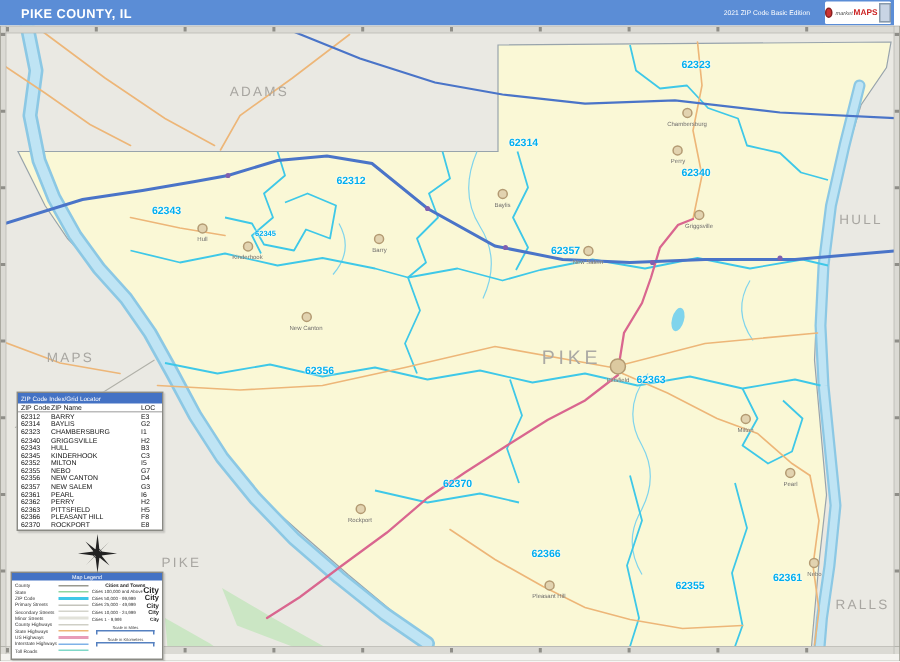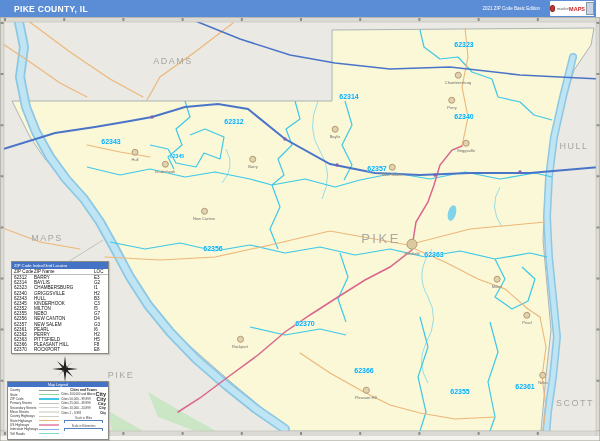--- a/index.html
+++ b/index.html
@@ -166,21 +166,21 @@
         <rect x="0.25" y="0.25" width="599.5" height="423.5" fill="none" stroke="#9A998F" stroke-width="0.5"></rect>
       </g>
     </svg>
   </div>
 
   <div class="overlay" id="county-labels">
       <div class="county-label" style="left: 173px; top: 61px;">ADAMS</div>
       <div class="county-label" style="left: 574px; top: 146px;">HULL</div>
       <div class="county-label" style="left: 47px; top: 238px;">MAPS</div>
       <div class="county-label" style="left: 121px; top: 375px;">PIKE</div>
-      <div class="county-label" style="left: 575px; top: 403px;">SCOTT</div>
+      <div class="county-label" style="left: 575px; top: 403px;">RALLS</div>
       <div class="county-label big" style="left: 381px; top: 238px;">PIKE</div>
     </div>
   <div class="overlay" id="town-labels">
       <div class="town" style="left: 135px; top: 155px;">
         <span class="town-dot"></span>
         <span class="town-label">Hull</span>
       </div>
       <div class="town" style="left: 165px; top: 167px;">
         <span class="town-dot"></span>
         <span class="town-label">Kinderhook</span>

